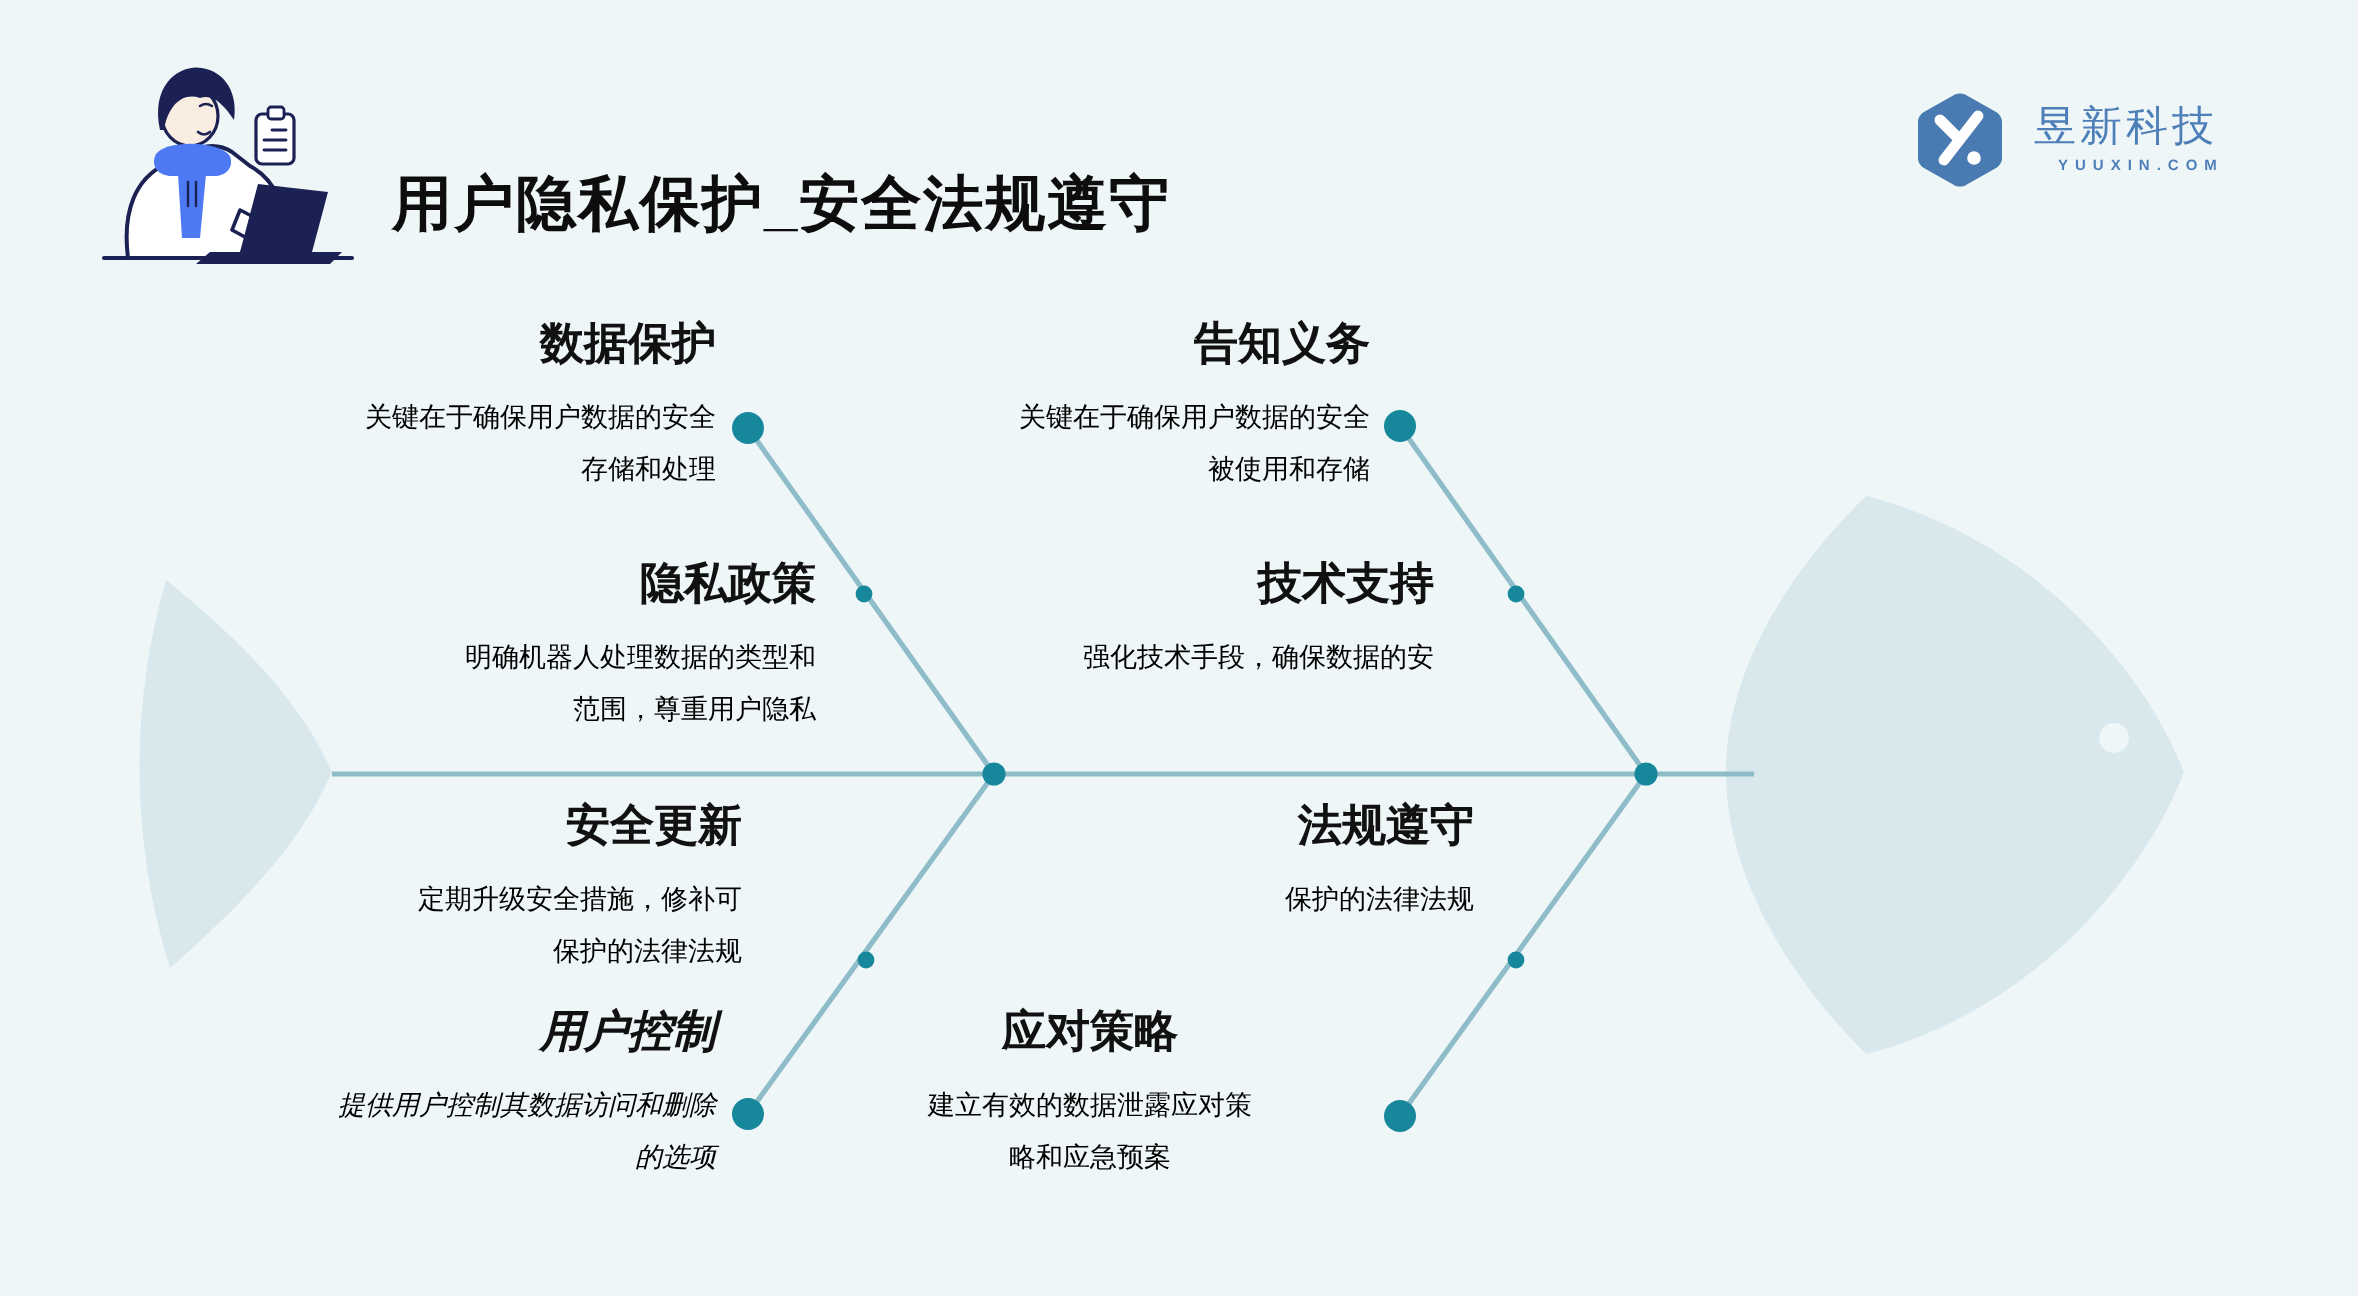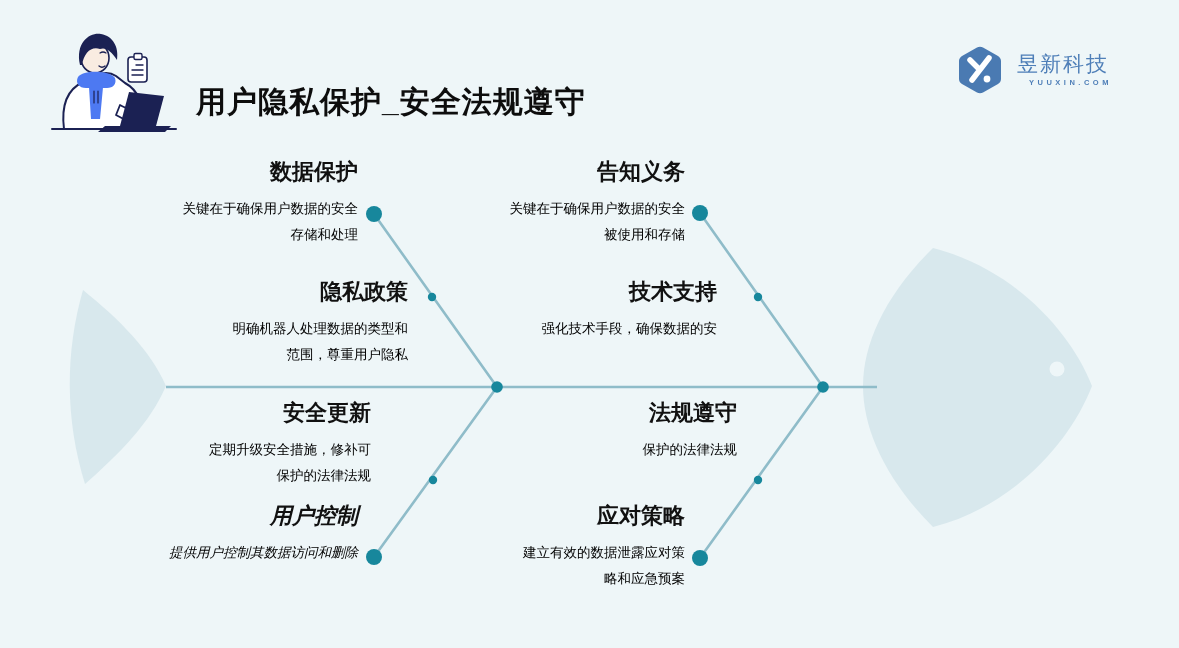--- a/index.html
+++ b/index.html
@@ -28,21 +28,21 @@
   .branch{position:absolute;width:280px;text-align:right;}
   .branch-title{font-size:22px;font-weight:700;color:#111;margin-bottom:12px;line-height:1.1;}
   .branch-desc{font-size:13.5px;color:#000000;line-height:26px;}
   .b0{right:821px;top:160px;}
   .b1{right:771px;top:280px;}
   .b2{right:808px;top:401px;}
   .b3{right:821px;top:504px;font-style:italic;}
   .b4{right:494px;top:160px;}
   .b5{right:462px;top:280px;}
   .b6{right:442px;top:401px;}
-  .b7{right:494px;top:504px;}
+  .b7{right:494px;top:504px;text-align:center;}
 </style>
 </head>
 <body>
 
 <div class="canvas">
 
   <svg class="layer" width="1179" height="648" viewBox="0 0 1179 648">
 
     <path d="M 83 290 C 120 320, 150 350, 166 386 C 150 423, 120 453, 85 484 C 65 420, 65 352, 83 290 Z" fill="#d8e8ed"></path>
 
@@ -134,20 +134,21 @@
     <div class="branch-desc">
       <div>定期升级安全措施，修补可</div>
       <div>保护的法律法规</div>
     </div>
   </div>
 
   <div class="branch b3">
     <div class="branch-title">用户控制</div>
     <div class="branch-desc">
       <div>提供用户控制其数据访问和删除</div>
+      <div>的选项</div>
     </div>
   </div>
 
   <div class="branch b4">
     <div class="branch-title">告知义务</div>
     <div class="branch-desc">
       <div>关键在于确保用户数据的安全</div>
       <div>被使用和存储</div>
     </div>
   </div>

